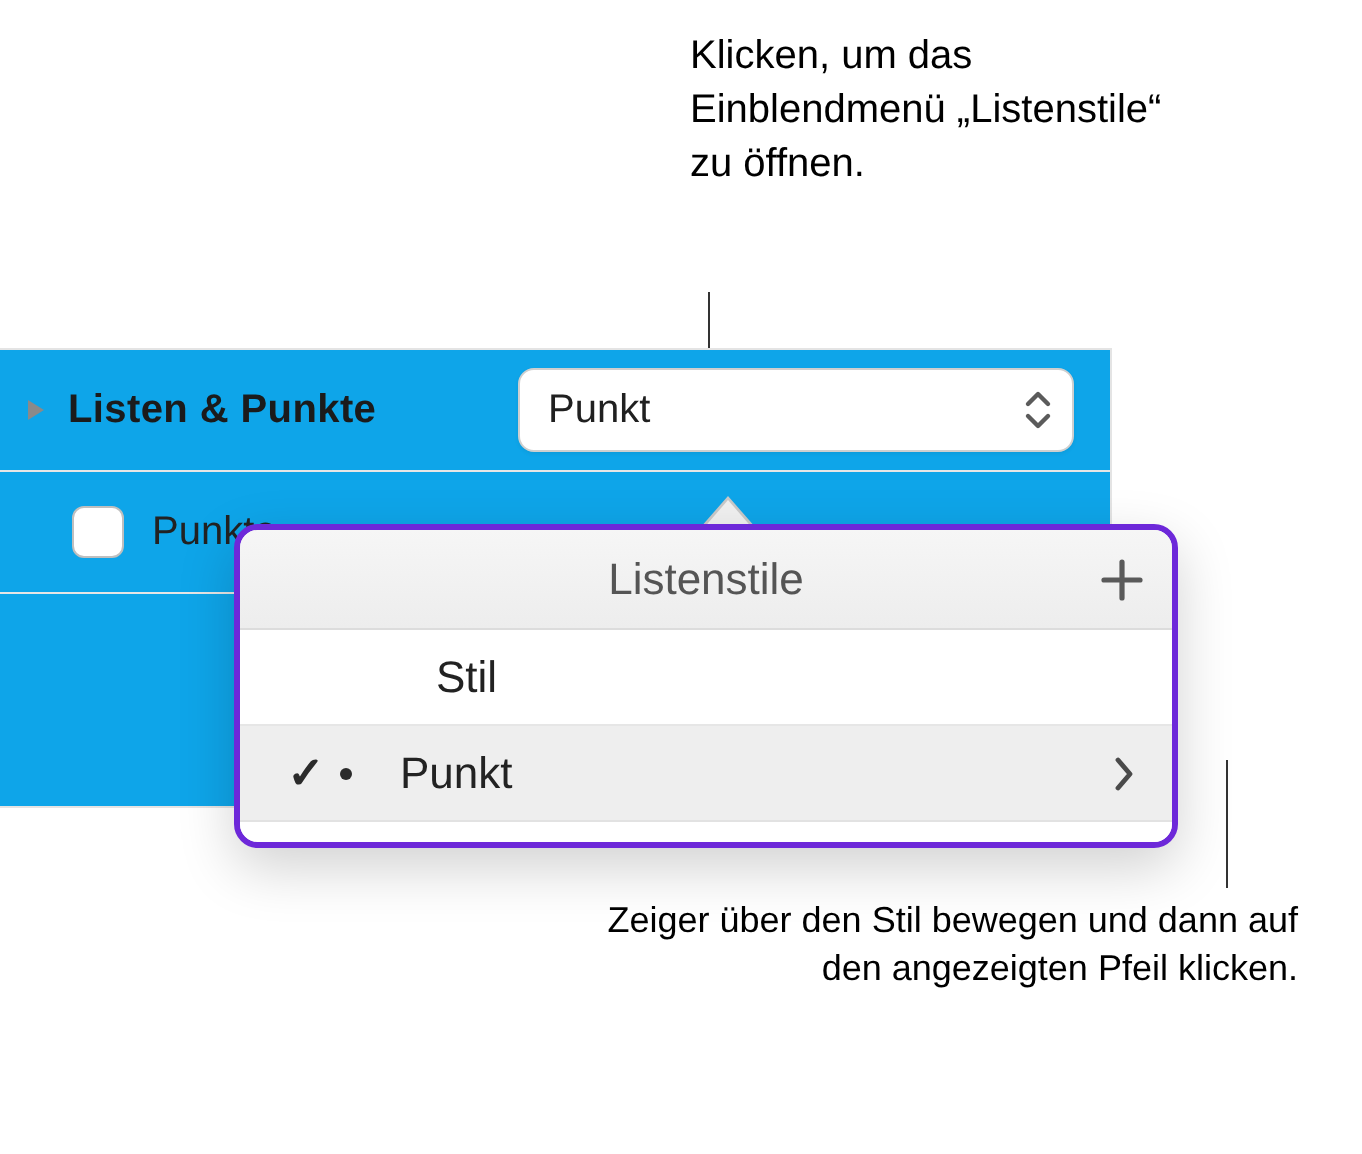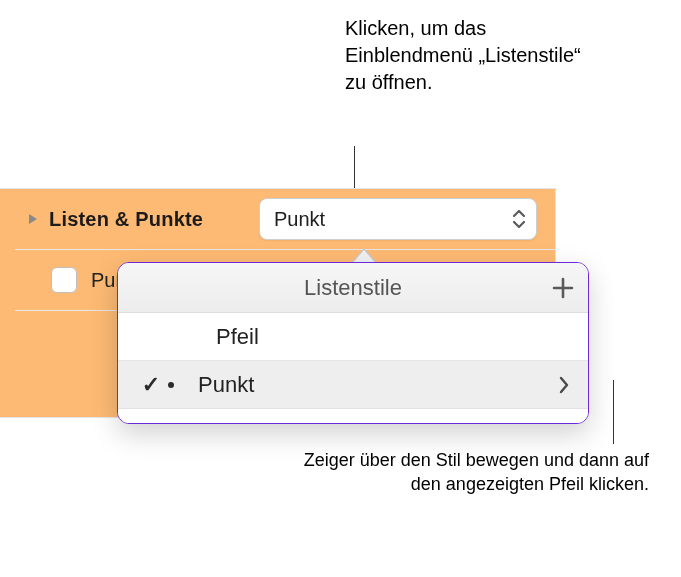--- a/index.html
+++ b/index.html
@@ -37,28 +37,27 @@
     position: absolute;
     left: 0;
     top: 168px;
     width: 559px;
     height: 260px;
   }
 
   .panel-bg {
     position: absolute;
     left: 0;
-    top: 20px;
+    top: 6px;
     width: 556px;
     height: 230px;
-    background: #fdba74;
+    background: #0ea5e9;
     border-top: 1px solid #e4e4e4;
     border-right: 1px solid #e4e4e4;
     border-bottom: 1px solid #e4e4e4;
-    padding-left: 15px;
   }
 
   .row {
     display: flex;
     align-items: center;
     height: 60px;
     padding: 0 18px 0 14px;
   }
 
   .row-sep {
@@ -127,21 +126,21 @@
   }
 
   
   .popover {
     position: absolute;
     left: 117px;
     top: 94px;
     width: 472px;
     height: 162px;
     background: #f1f1f1;
-    border: 1px solid #6d28d9;
+    border: 3px solid #6d28d9;
     border-radius: 12px;
     box-shadow: 0 10px 28px rgba(0,0,0,0.18);
     overflow: hidden;
   }
   .popover-arrow {
     position: absolute;
     left: 350px;
     top: 80px;
     width: 28px;
     height: 16px;
@@ -296,21 +295,21 @@
       <span class="add-btn">
         <svg width="24" height="24" viewBox="0 0 24 24">
           <path d="M12 3 V21 M3 12 H21" stroke="#5a5a5a" stroke-width="2.6" stroke-linecap="round"></path>
         </svg>
       </span>
     </div>
     <div class="popover-list">
 
       <div class="list-item">
         <span class="check-col"></span>
-        <span class="item-label">Pfeil</span>
+        <span class="item-label">Stil</span>
       </div>
 
       <div class="list-item selected">
         <span class="check-col">
           <span class="checkmark">✓</span>
           <span class="bullet-dot"></span>
         </span>
         <span class="item-label with-icons">Punkt</span>
         <span class="item-chevron">
           <svg width="12" height="20" viewBox="0 0 12 20">

